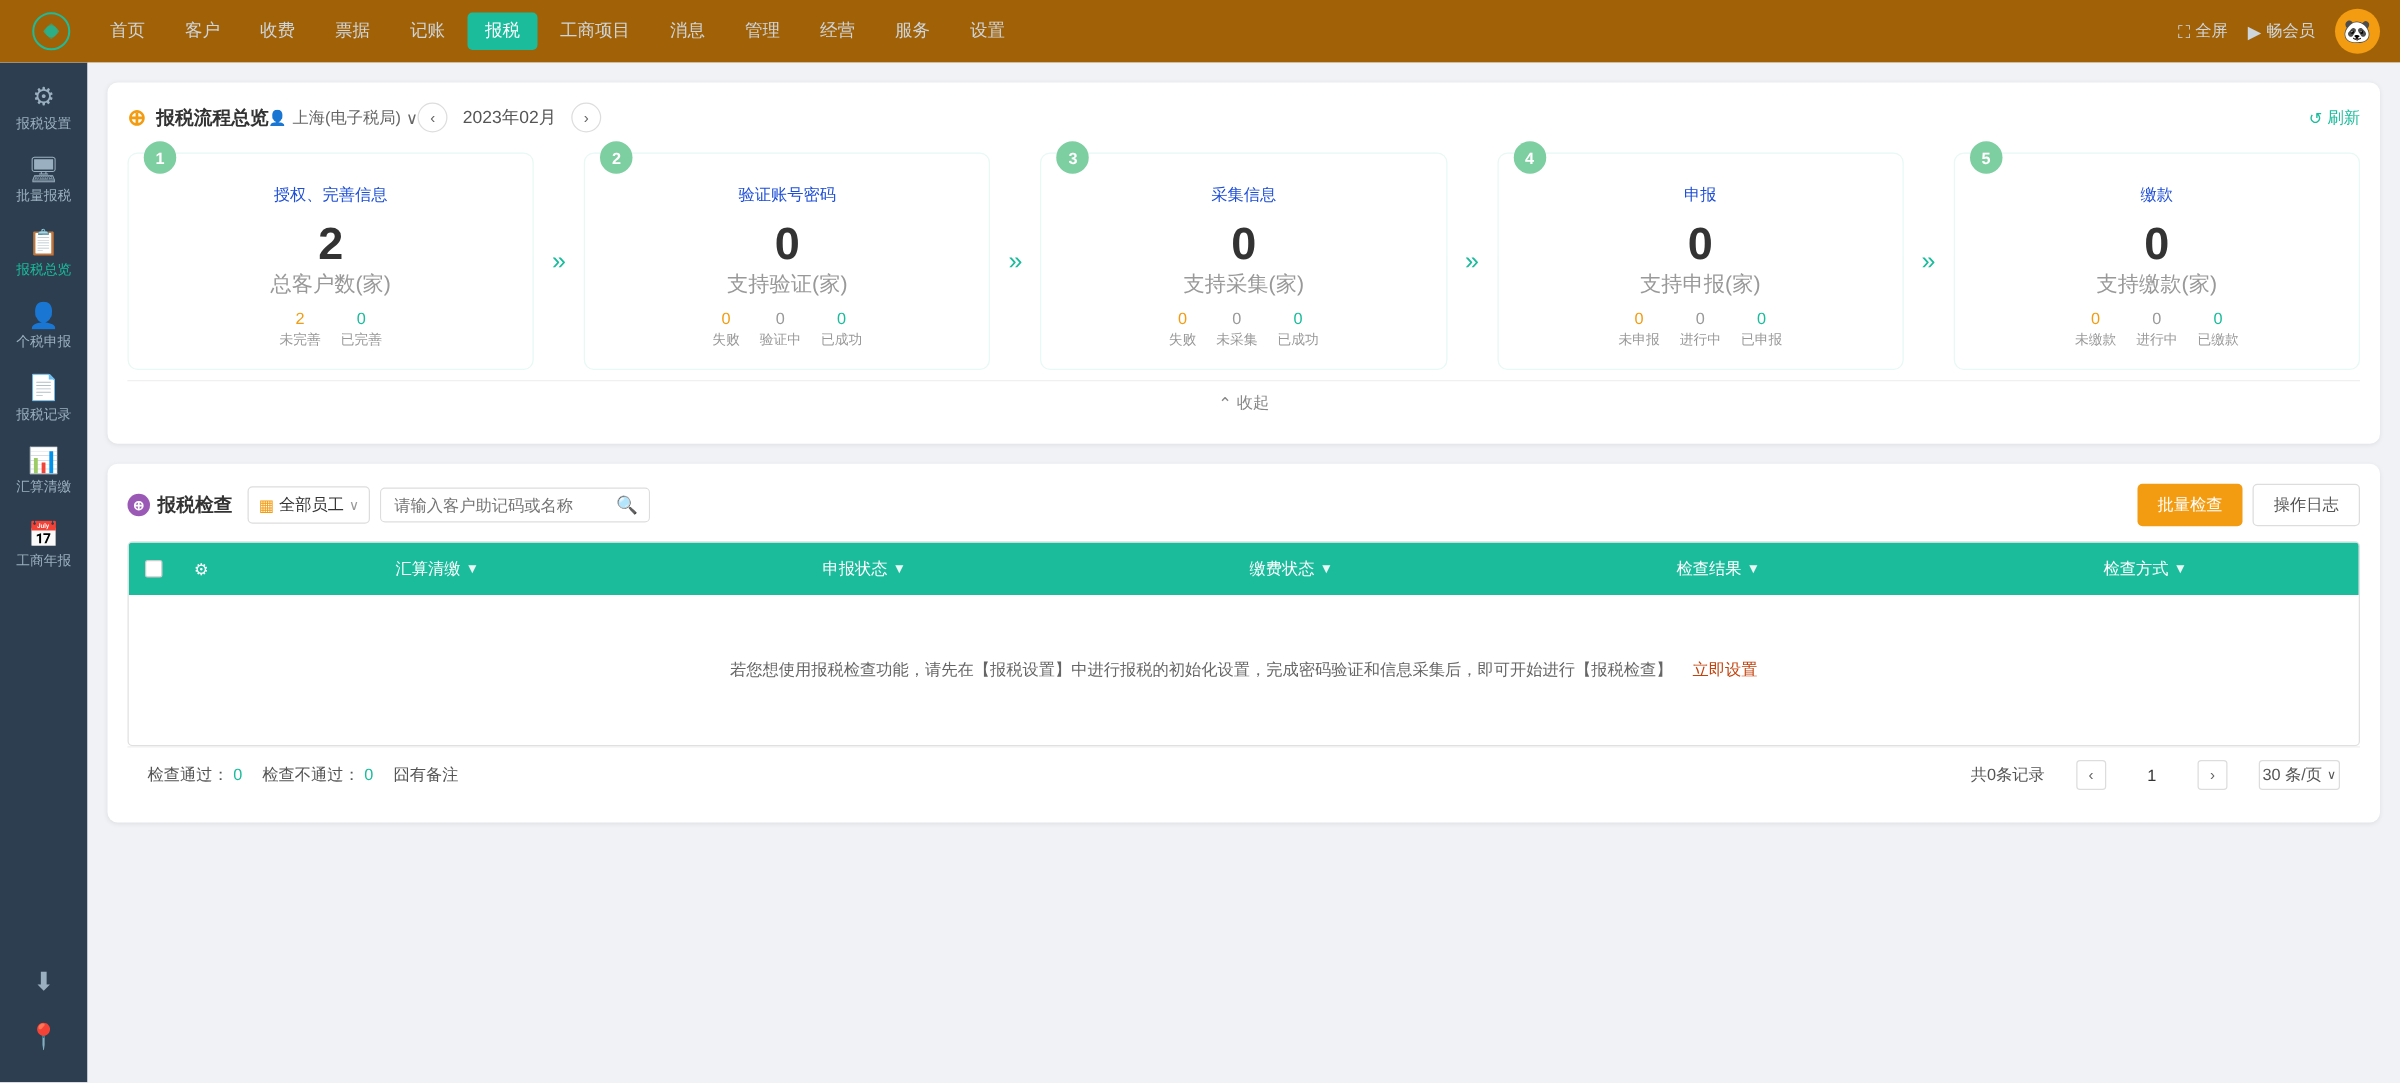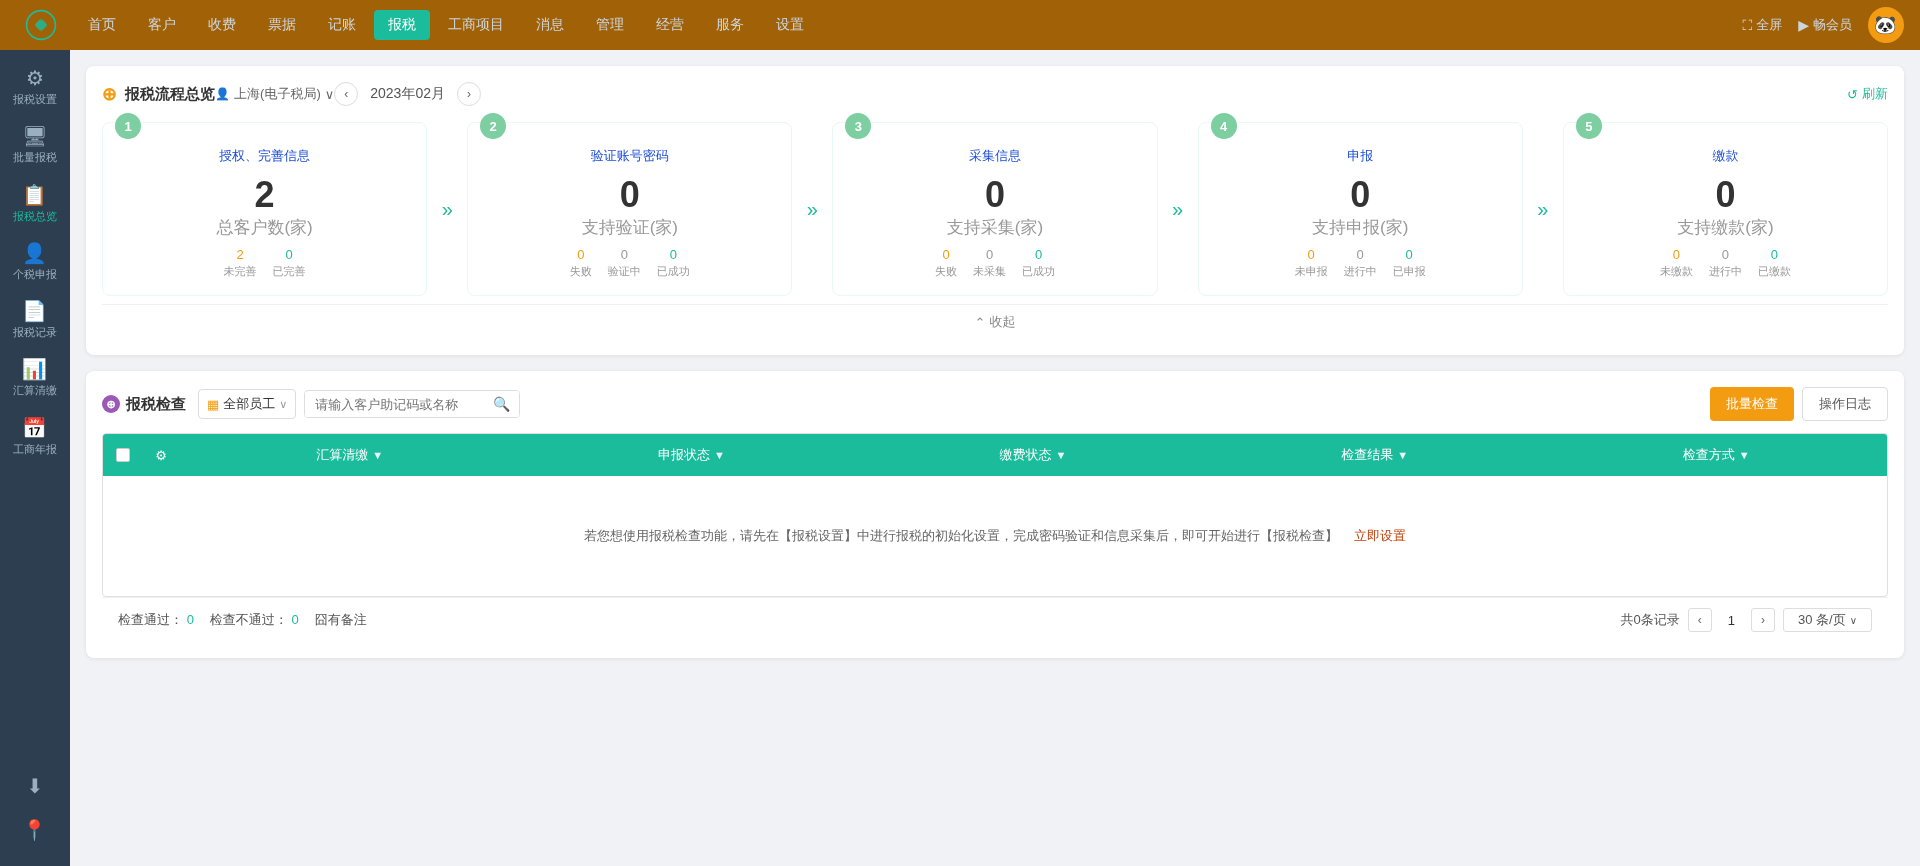--- a/index.html
+++ b/index.html
@@ -445,21 +445,21 @@
       color: #555;
     }
     .footer-left {
       display: flex;
       gap: 16px;
     }
     .footer-link { color: #1abc9c; cursor: pointer; }
     .footer-right {
       display: flex;
       align-items: center;
-      gap: 8px;
+      gap: 25px;
     }
     .pagination-btn {
       width: 24px;
       height: 24px;
       border: 1px solid #ddd;
       border-radius: 3px;
       background: #fff;
       display: flex;
       align-items: center;
       justify-content: center;
@@ -469,21 +469,21 @@
     }
     .page-num {
       padding: 0 8px;
       color: #333;
     }
     .per-page {
       display: flex;
       align-items: center;
       border: 1px solid #ddd;
       border-radius: 3px;
-      padding: 2px 14px;
+      padding: 2px 2px;
       cursor: pointer;
       gap: 4px;
       color: #555;
     }
 
     .checkbox {
       width: 14px;
       height: 14px;
       border: 1px solid #ccc;
       border-radius: 2px;

